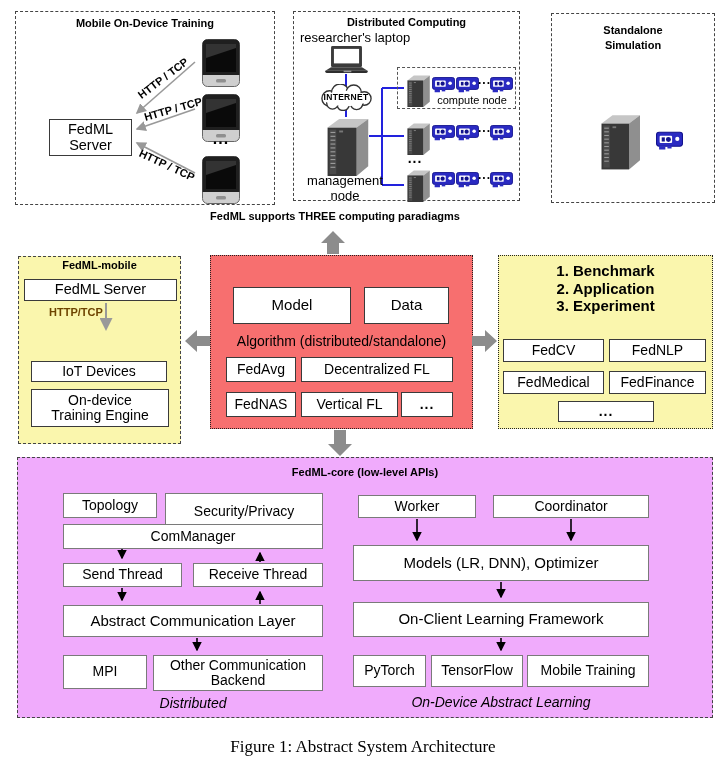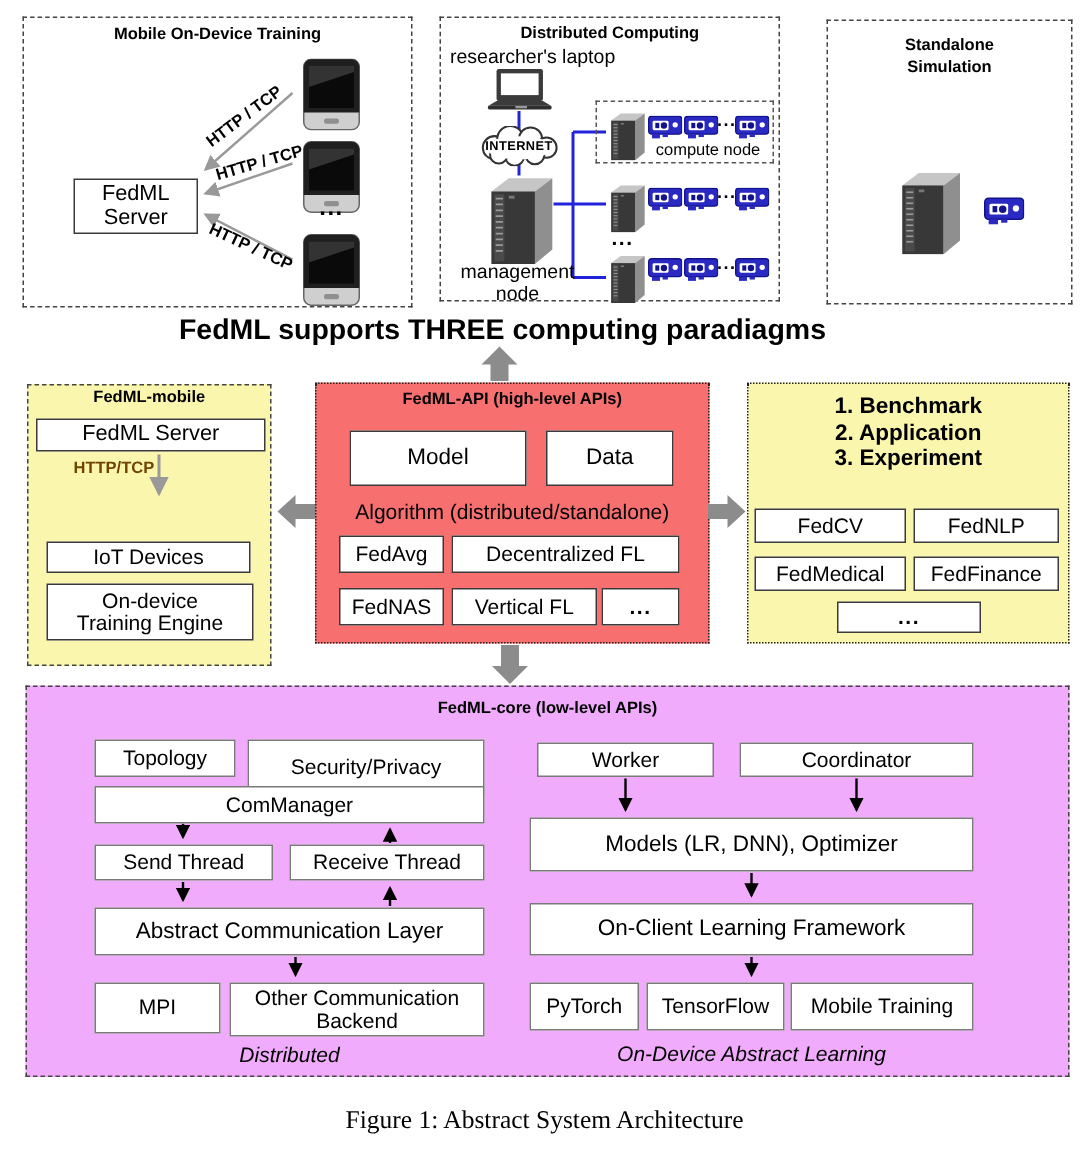--- a/index.html
+++ b/index.html
@@ -196,36 +196,35 @@
     <div class="ptitle pre" style="top:9px;line-height:1.35;">Standalone
 Simulation</div>
     <svg class="abs" style="left:44px;top:92px;width:44px;height:70px;">
         <use href="#sym-server"></use>
       </svg>
     <svg class="abs" style="left:104px;top:117px;width:27px;height:20px;">
         <use href="#sym-gpu"></use>
       </svg>
   </div>
 
-  <div class="abs" style="left:100px;top:210px;width:470px;text-align:center;font-weight:bold;font-size:19px;">FedML supports THREE computing paradiagms</div>
+  <div class="abs" style="left:100px;top:210px;width:470px;text-align:center;font-weight:bold;font-size:11px;">FedML supports THREE computing paradiagms</div>
 
   <div class="panel" style="left:18px;top:256px;width:163px;height:188px;background:#FAF6AD;">
     <div class="ptitle" style="top:2px;">FedML-mobile</div>
     <svg class="overlay">
       <line x1="87" y1="46" x2="87" y2="72" stroke="#999" stroke-width="2" marker-end="url(#ah-gray)"></line>
     </svg>
     <div class="wbox" style="left:5px;top:22px;width:153px;height:22px;font-size:14.5px;">FedML Server</div>
     <div class="lbl tiny" style="left:30px;top:49px;font-weight:bold;color:#6E4400;">HTTP/TCP</div>
     <div class="wbox" style="left:12px;top:104px;width:136px;height:21px;">IoT Devices</div>
     <div class="wbox pre" style="left:12px;top:132px;width:138px;height:38px;">On-device
 Training Engine</div>
   </div>
 
   <div class="panel panel-dotted" style="left:210px;top:255px;width:263px;height:174px;background:#F76F6F;">
-    <div class="ptitle" style="top:4px;">FedML-API (high-level APIs)</div>
     <div class="wbox" style="left:22px;top:31px;width:118px;height:37px;font-size:15px;">Model</div>
     <div class="wbox" style="left:153px;top:31px;width:85px;height:37px;font-size:15px;">Data</div>
     <div class="lbl" style="left:0;top:78px;width:100%;font-size:14px;">Algorithm (distributed/standalone)</div>
     <div class="wbox" style="left:15px;top:101px;width:70px;height:25px;">FedAvg</div>
     <div class="wbox" style="left:90px;top:101px;width:152px;height:25px;">Decentralized FL</div>
     <div class="wbox" style="left:15px;top:136px;width:70px;height:25px;">FedNAS</div>
     <div class="wbox" style="left:90px;top:136px;width:97px;height:25px;">Vertical FL</div>
     <div class="wbox ell" style="left:190px;top:136px;width:52px;height:25px;">...</div>
   </div>
 

